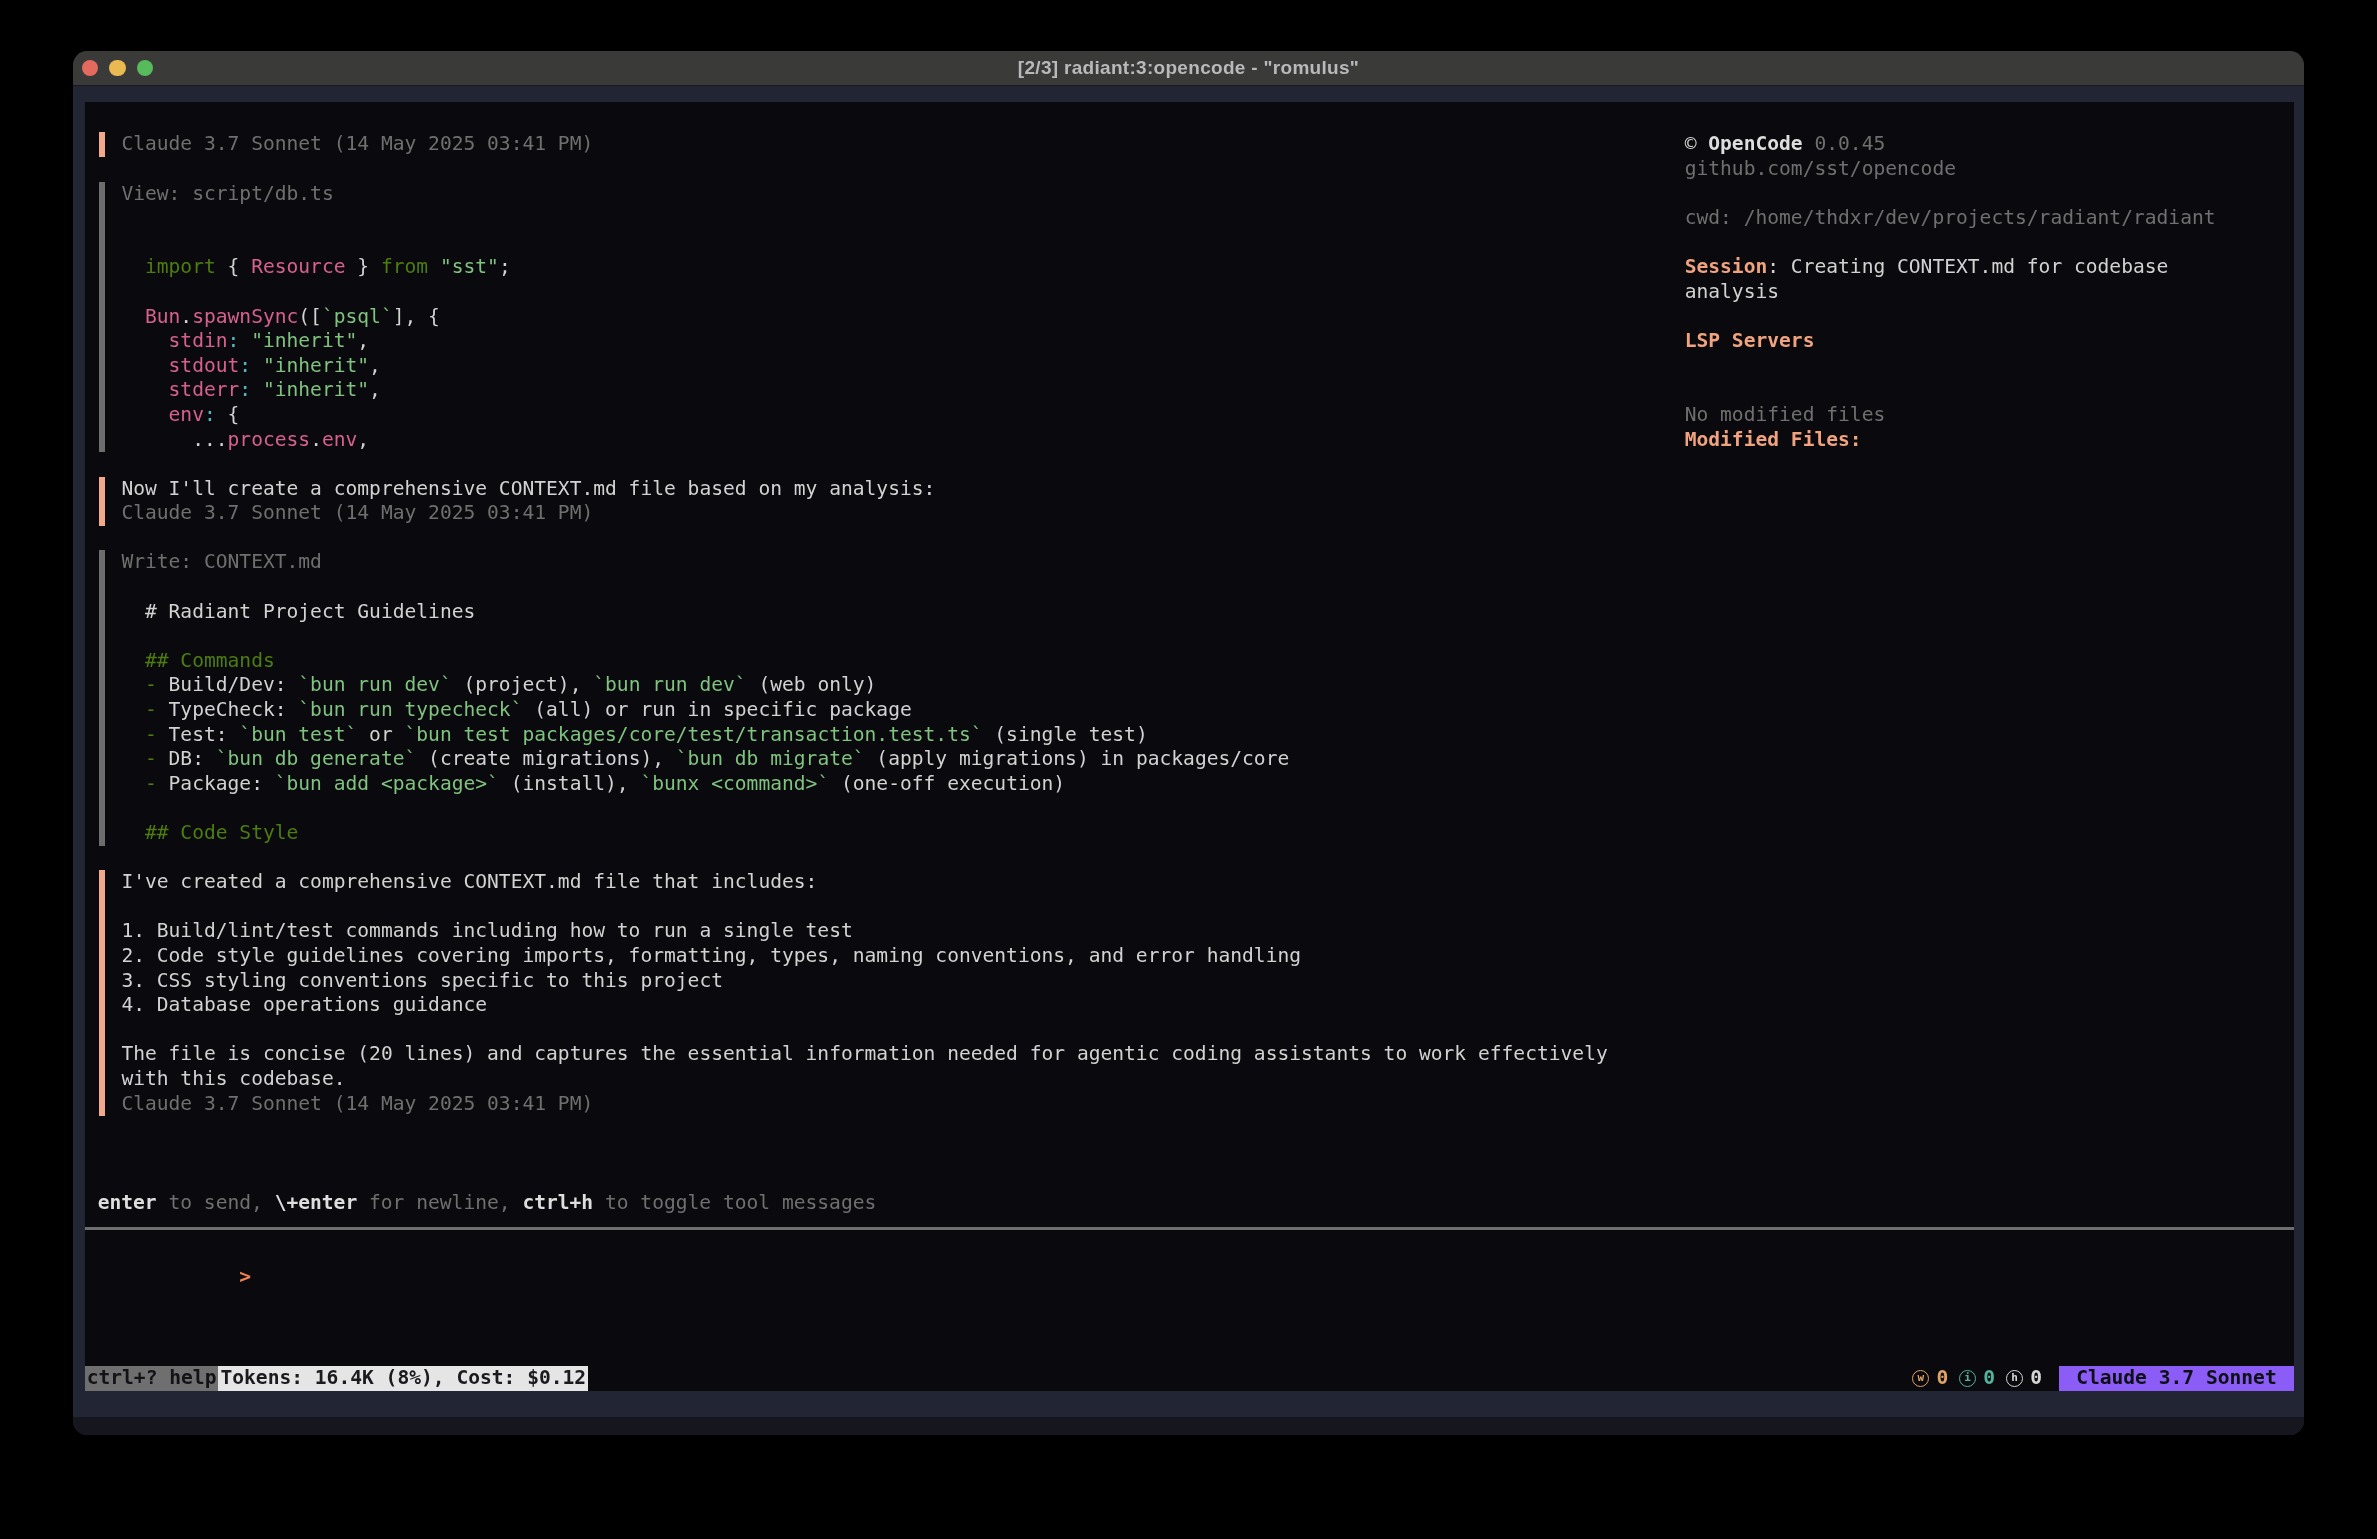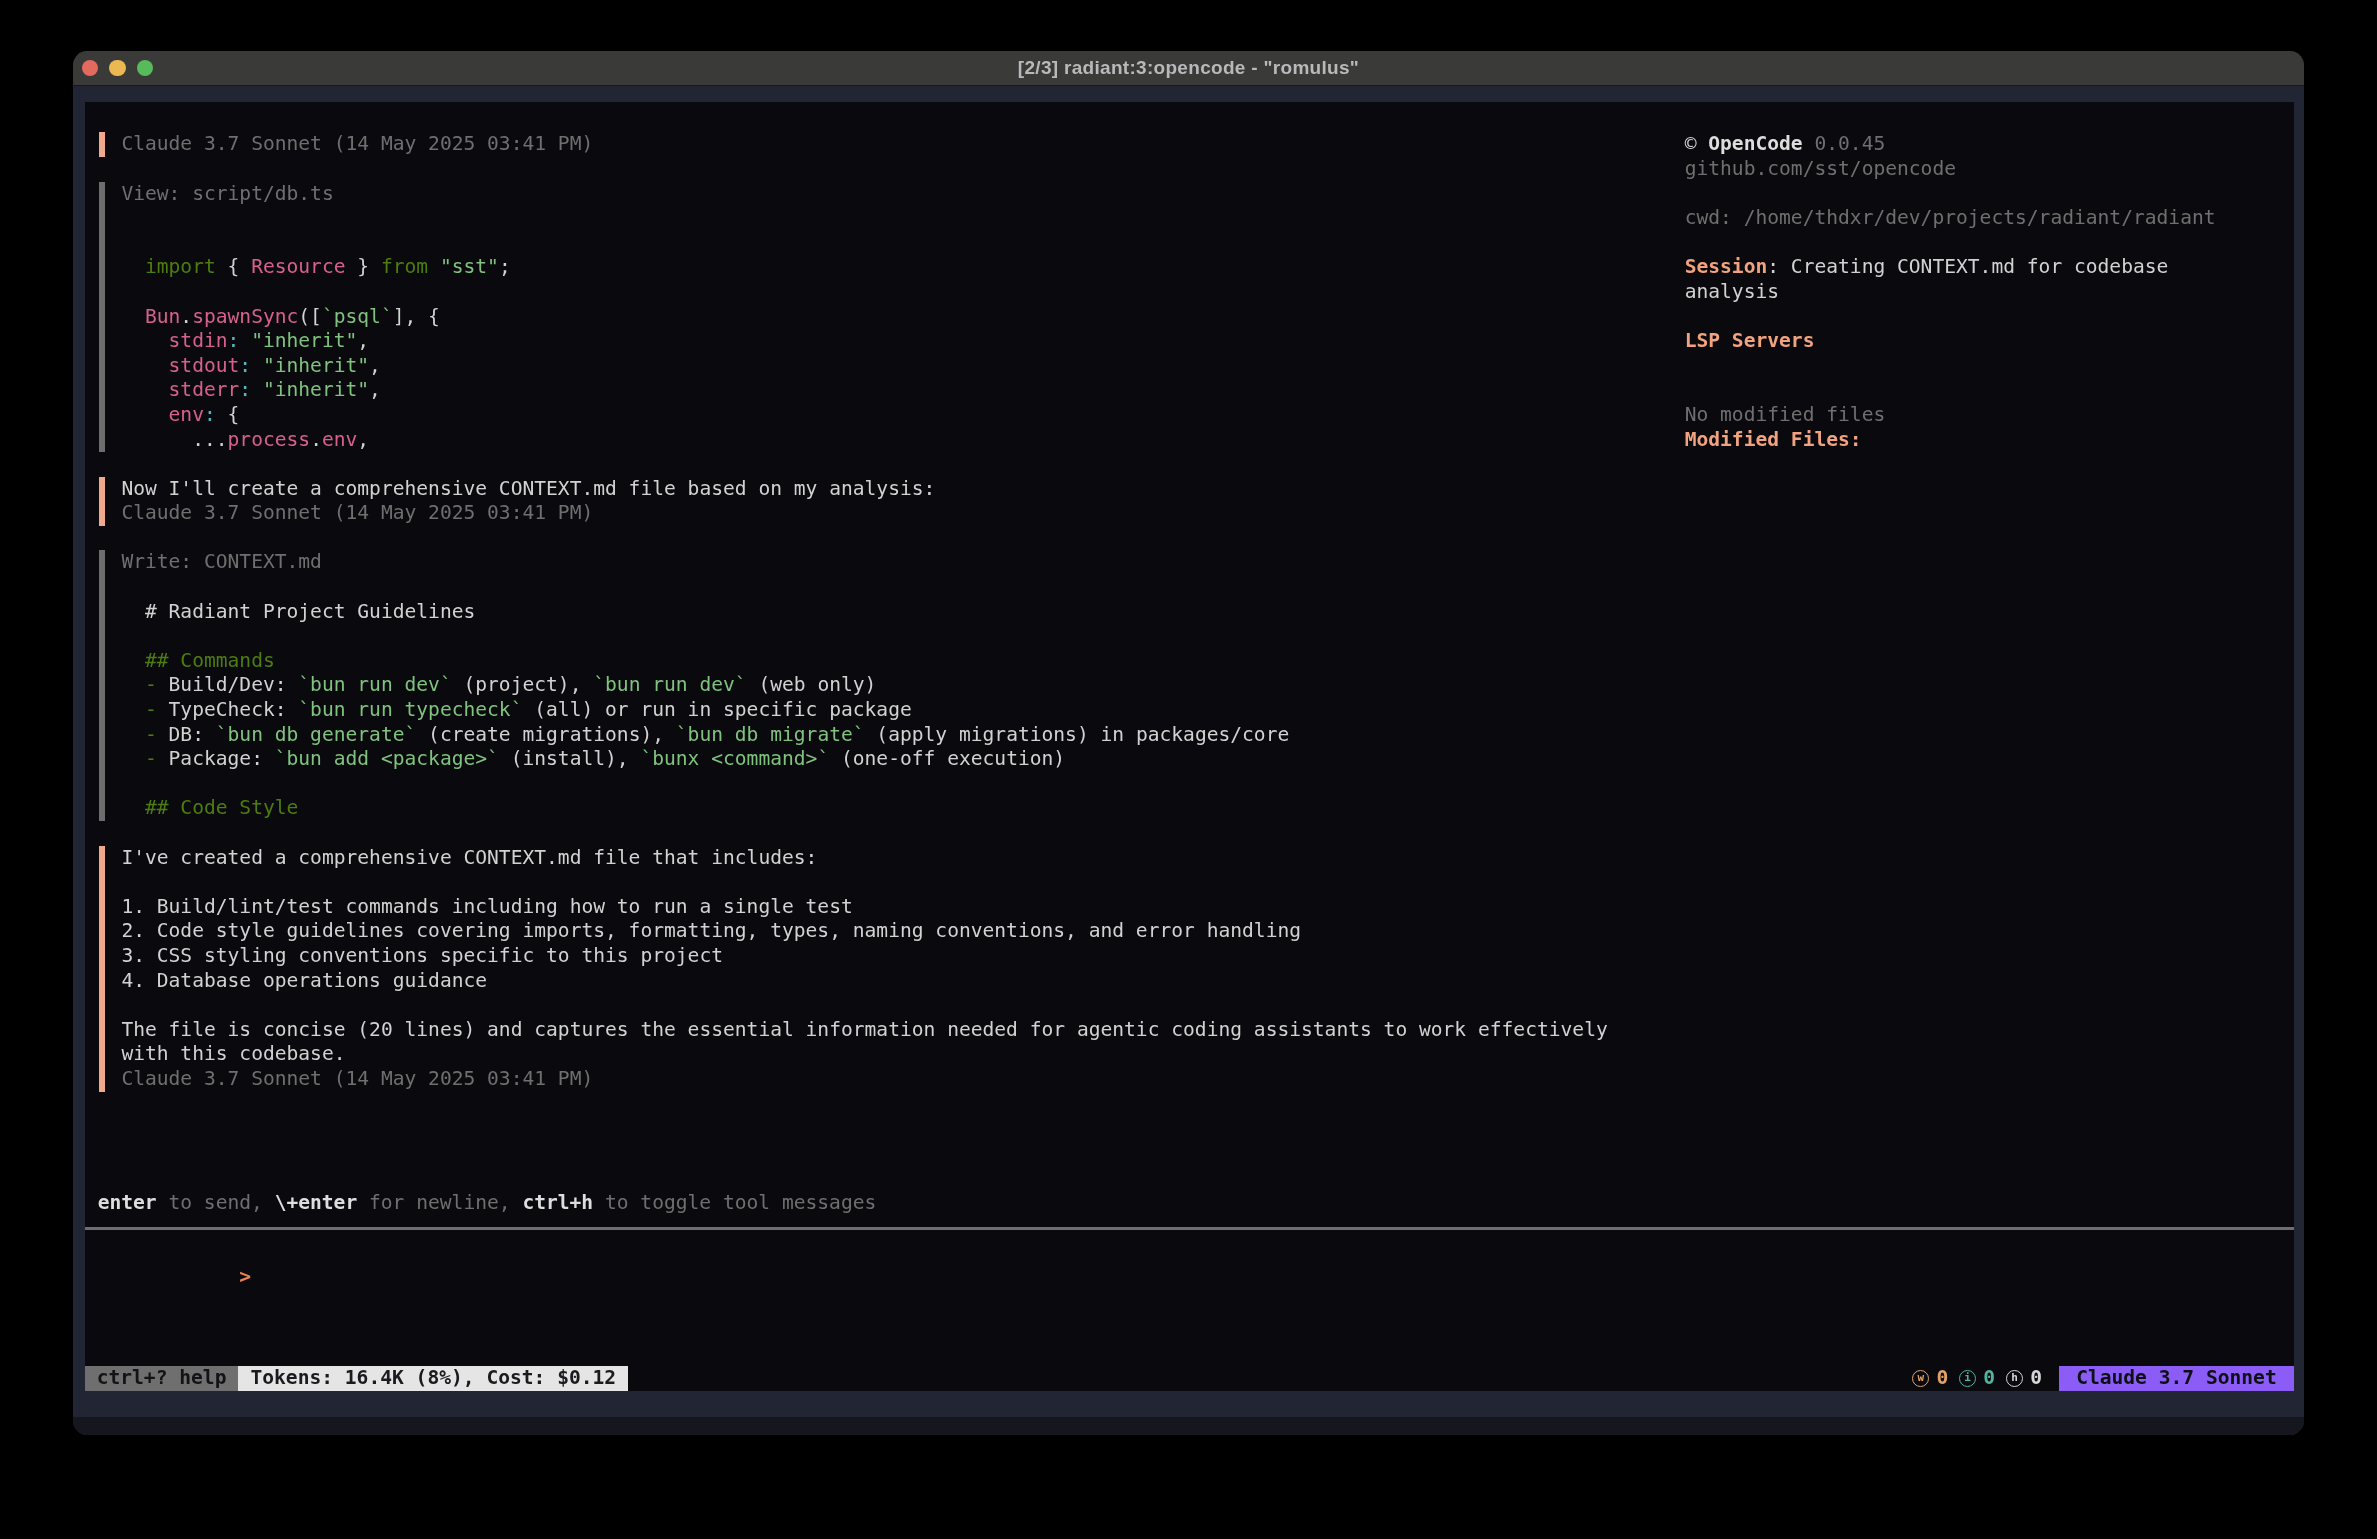--- a/index.html
+++ b/index.html
@@ -44,21 +44,21 @@
   .c-cyan   { color: #56b6c2; }
 
   .composer { position: absolute; left: 0; right: 0; top: 1089px; }
   .composer-help { padding-left: 13px; height: 24.6px; white-space: pre; }
   .divider-row { height: 24.6px; display: flex; align-items: center; }
   .divider-row .rule { height: 2.6px; width: 100%; background: #6e6e6e; }
   .prompt-row { padding-left: 13px; height: 24.6px; color: #ed8152; font-weight: bold; white-space: pre; }
 
   .statusrow { position: absolute; left: 0; right: 0; bottom: 0; height: 25.4px;
                display: flex; align-items: stretch; font-weight: bold; }
-  .chip { display: flex; align-items: center; padding: 0 12px; white-space: pre; }
+  .chip { display: flex; align-items: center; padding: 0 2px; white-space: pre; }
   .chip.help-chip   { background: #6f6f6f; color: #131317; }
   .chip.tokens-chip { background: #e5e5e5; color: #1b1b1f; }
   .chip.model-chip  { background: #8b5cf6; color: #0d1015; padding: 0 17px; }
   .diag-wrap { margin-left: auto; display: flex; align-items: center; gap: 11px; margin-right: 17px; }
   .diag { display: flex; align-items: center; gap: 7.2px; }
   .diag-circle { width: 17px; height: 17px; border: 1.3px solid currentColor; border-radius: 50%;
                  display: flex; align-items: center; justify-content: center;
                  font-size: 11px; font-weight: bold; }
   .diag-count { font-size: 19.6px; font-weight: bold; }
 
@@ -110,20 +110,21 @@
               <div class="tline"><span class="c-dim">Claude 3.7 Sonnet (14 May 2025 03:41 PM)</span></div>
             </div>
             <div class="block accent-gray">
               <div class="tline"><span class="c-dim">Write: CONTEXT.md</span></div>
               <div class="tline">&nbsp;</div>
               <div class="tline"><span class="c-fg">  # Radiant Project Guidelines</span></div>
               <div class="tline">&nbsp;</div>
               <div class="tline"><span class="c-blue">  ## Commands</span></div>
               <div class="tline"><span class="c-fg">  </span><span class="c-blue">-</span><span class="c-fg"> Build/Dev: </span><span class="c-green">`bun run dev`</span><span class="c-fg"> (project), </span><span class="c-green">`bun run dev`</span><span class="c-fg"> (web only)</span></div>
               <div class="tline"><span class="c-fg">  </span><span class="c-blue">-</span><span class="c-fg"> TypeCheck: </span><span class="c-green">`bun run typecheck`</span><span class="c-fg"> (all) or run in specific package</span></div>
+              <div class="tline"><span class="c-fg">  </span><span class="c-blue">-</span><span class="c-fg"> Test: </span><span class="c-green">`bun test`</span><span class="c-fg"> or </span><span class="c-green">`bun test packages/core/test/transaction.test.ts`</span><span class="c-fg"> (single test)</span></div>
               <div class="tline"><span class="c-fg">  </span><span class="c-blue">-</span><span class="c-fg"> DB: </span><span class="c-green">`bun db generate`</span><span class="c-fg"> (create migrations), </span><span class="c-green">`bun db migrate`</span><span class="c-fg"> (apply migrations) in packages/core</span></div>
               <div class="tline"><span class="c-fg">  </span><span class="c-blue">-</span><span class="c-fg"> Package: </span><span class="c-green">`bun add &lt;package&gt;`</span><span class="c-fg"> (install), </span><span class="c-green">`bunx &lt;command&gt;`</span><span class="c-fg"> (one-off execution)</span></div>
               <div class="tline">&nbsp;</div>
               <div class="tline"><span class="c-blue">  ## Code Style</span></div>
             </div>
             <div class="block accent-salmon">
               <div class="tline"><span class="c-fg">I've created a comprehensive CONTEXT.md file that includes:</span></div>
               <div class="tline">&nbsp;</div>
               <div class="tline"><span class="c-fg">1. Build/lint/test commands including how to run a single test</span></div>
               <div class="tline"><span class="c-fg">2. Code style guidelines covering imports, formatting, types, naming conventions, and error handling</span></div>

